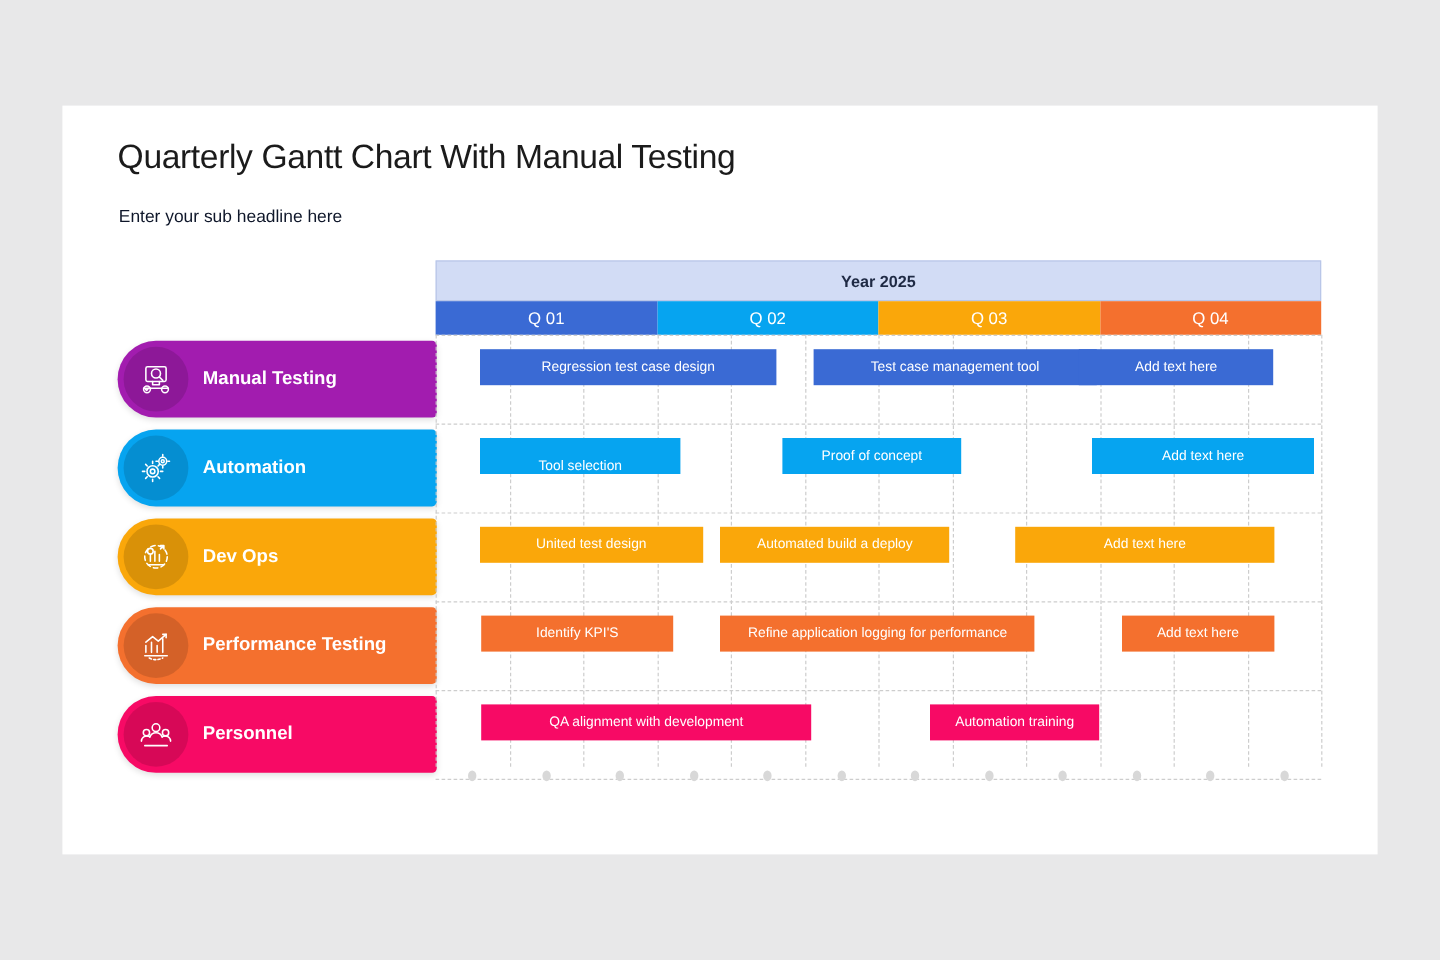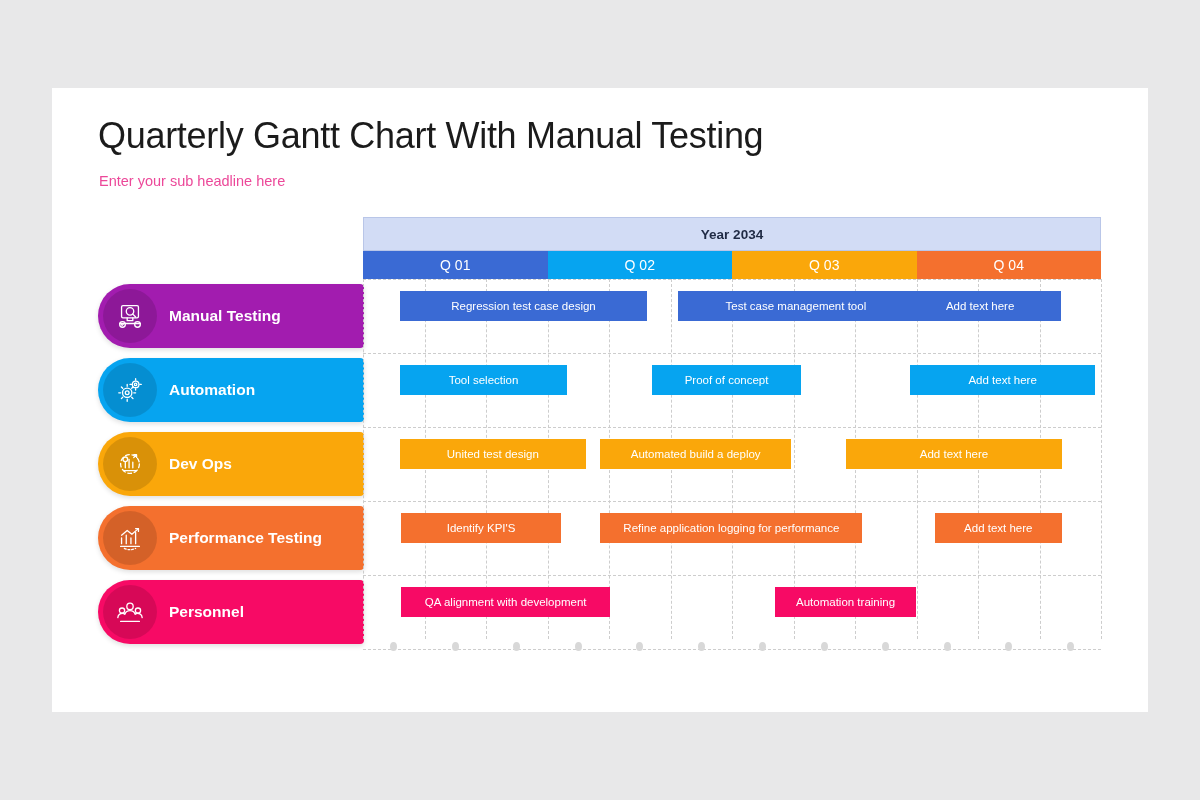--- a/index.html
+++ b/index.html
@@ -19,33 +19,33 @@
     width: 1096px;
     height: 624px;
     background: #ffffff;
   }
 
   
   #title {
     position: absolute;
     left: 46px;
     top: 27px;
-    font-size: 36px;
+    font-size: 28px;
     font-weight: 400;
     color: #1b1b1b;
     letter-spacing: -0.3px;
     white-space: nowrap;
   }
   #subtitle {
     position: absolute;
     left: 47px;
     top: 85px;
     font-size: 14.5px;
     font-weight: 400;
-    color: #ec4899;
+    color: #0f172a;
     white-space: nowrap;
   }
 
   
   #chart {
     position: absolute;
     left: 311px;
     top: 129px;
     width: 738px;
     height: 446px;
@@ -214,21 +214,21 @@
             <path d="M6 26h20"></path>
           </svg>
         </div>
         <div class="label-text">Personnel</div>
       </div>
     </div>
 
   <div id="chart">
 
     <div id="year-band">
-      <span class="year-label">Year 2034</span>
+      <span class="year-label">Year 2025</span>
     </div>
 
     <div id="quarter-band">
         <div class="quarter-cell" style="background: rgb(58, 106, 212);">
           <span>Q 01</span>
         </div>
         <div class="quarter-cell" style="background: rgb(6, 164, 240);">
           <span>Q 02</span>
         </div>
         <div class="quarter-cell" style="background: rgb(250, 167, 10);">
@@ -267,21 +267,21 @@
             <span>Regression test case design</span>
           </div>
           <div class="bar" style="left: 314.88px; width: 236px; background: rgb(58, 106, 212);">
             <span>Test case management tool</span>
           </div>
           <div class="bar" style="left: 536.28px; width: 161.745px; background: rgb(58, 106, 212);">
             <span>Add text here</span>
           </div>
         </div>
         <div class="row" style="top: 74px;">
-          <div class="bar" style="left: 36.9px; width: 167.28px; background: rgb(6, 164, 240);">
+          <div class="bar" style="left: 36.9px; width: 167.28px; background: rgb(6, 164, 240); align-items: flex-end;">
             <span>Tool selection</span>
           </div>
           <div class="bar" style="left: 289.05px; width: 149px; background: rgb(6, 164, 240);">
             <span>Proof of concept</span>
           </div>
           <div class="bar" style="left: 547.35px; width: 184.5px; background: rgb(6, 164, 240);">
             <span>Add text here</span>
           </div>
         </div>
         <div class="row" style="top: 148px;">
@@ -300,21 +300,21 @@
             <span>Refine application logging for performance</span>
           </div>
           <div class="bar" style="left: 38.13px; width: 159.9px; background: rgb(244, 112, 46);">
             <span>Identify KPI'S</span>
           </div>
           <div class="bar" style="left: 571.95px; width: 126.69px; background: rgb(244, 112, 46);">
             <span>Add text here</span>
           </div>
         </div>
         <div class="row" style="top: 296px;">
-          <div class="bar" style="left: 38.13px; width: 209px; background: rgb(247, 10, 101);">
+          <div class="bar" style="left: 38.13px; width: 275px; background: rgb(247, 10, 101);">
             <span>QA alignment with development</span>
           </div>
           <div class="bar" style="left: 412.05px; width: 141px; background: rgb(247, 10, 101);">
             <span>Automation training</span>
           </div>
         </div>
       </div>
 
     <div id="dots">
         <div class="grid-dot" style="left: 30.75px; background: rgb(216, 216, 216);"></div>

